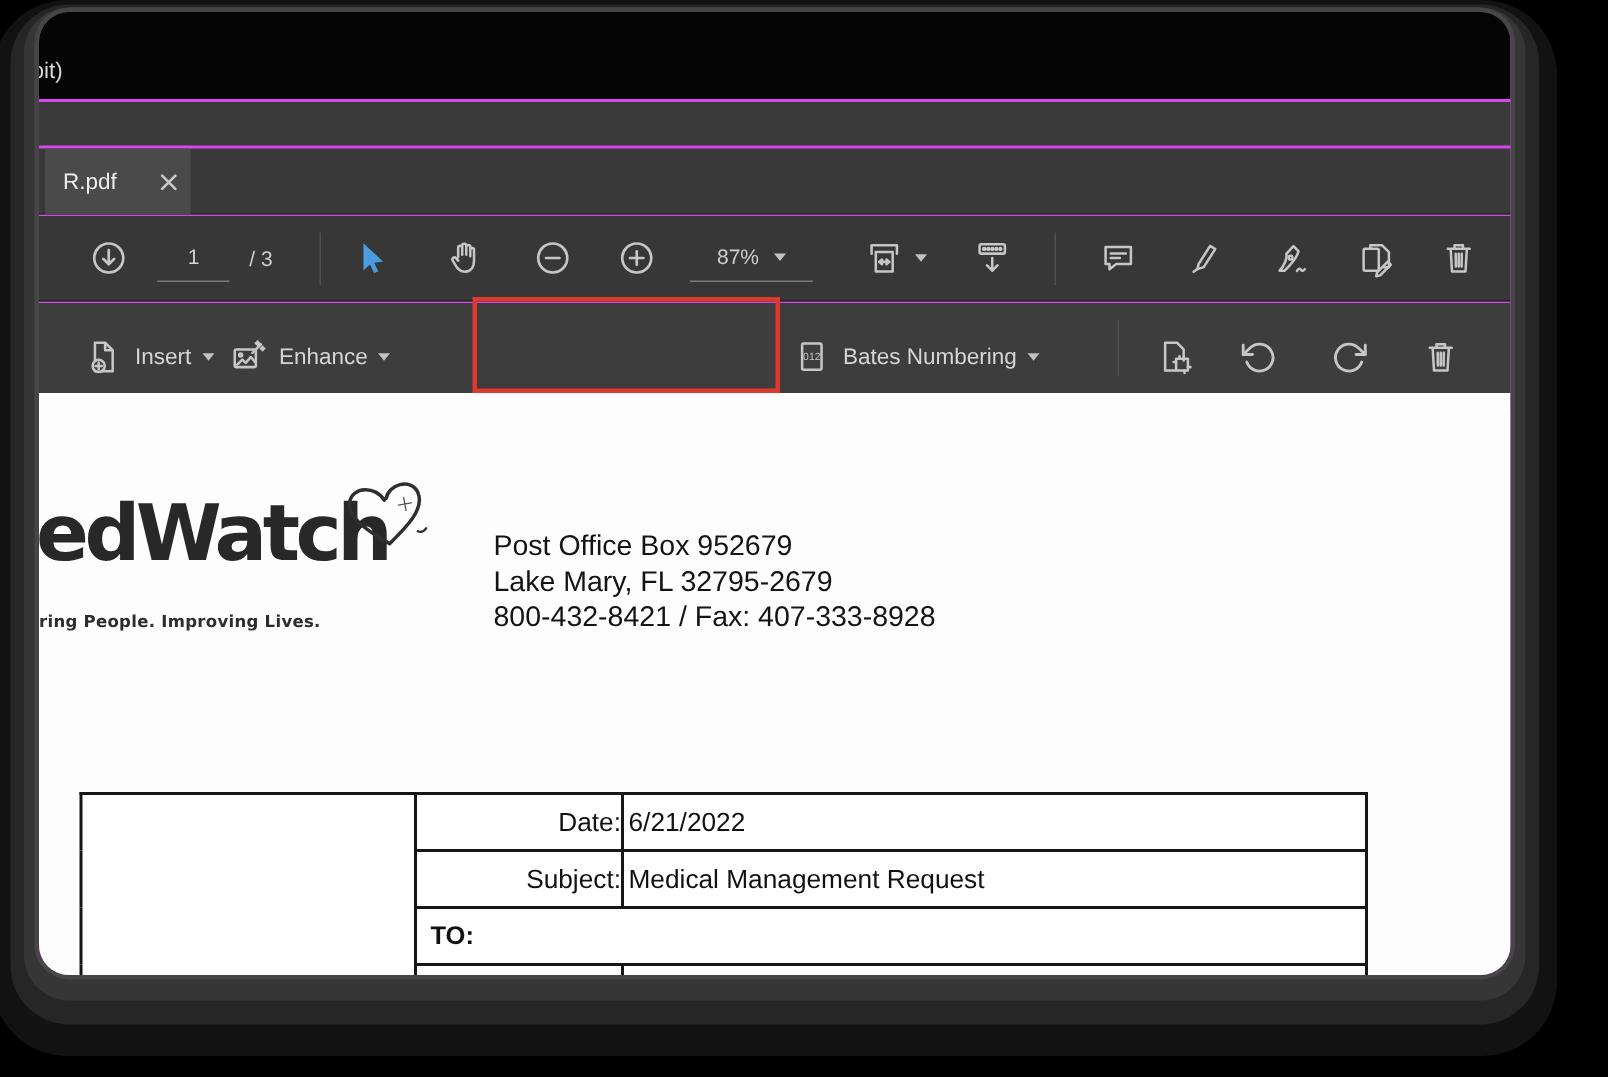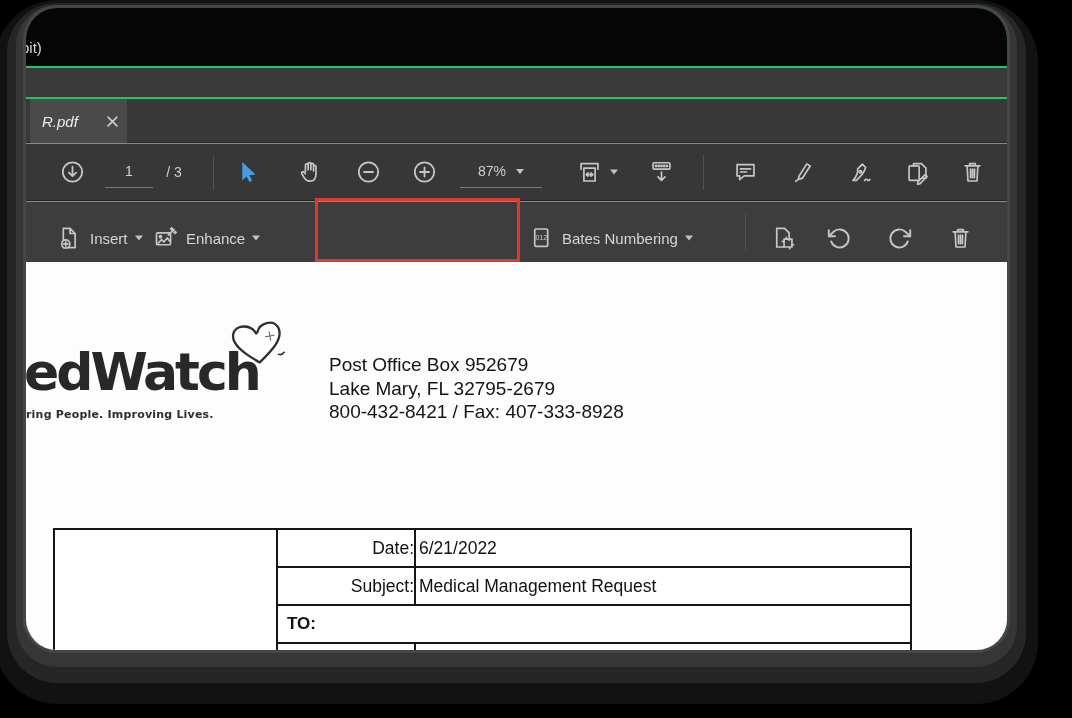--- a/index.html
+++ b/index.html
@@ -1,35 +1,35 @@
 <!DOCTYPE html>
 <html><head>
 <meta charset="utf-8">
 <style>
   * { box-sizing: border-box; margin: 0; padding: 0; }
   html, body { width: 1072px; height: 718px; background: #000; overflow: hidden;
     font-family: "Liberation Sans", sans-serif; }
 
   
   .window { position: absolute; left: 26px; top: 8px; width: 981px; height: 642px;
-    border-radius: 31px; background: #22c55e; overflow: hidden;
+    border-radius: 20px; background: #d946ef; overflow: hidden;
     box-shadow: 0 0 0 3px #464646, 0 7px 0 10px #363636, 0 14px 0 19px #262626, 0 23px 0 31px #121212; }
 
   
   .titlebar { position: absolute; left: 0; top: 0; right: 0; height: 58px; background: #050505; }
   .window-title { position: absolute; left: -5px; top: 31px; font-size: 15px; color: #d8d8d8; }
 
   
   .menustrip { position: absolute; left: 0; top: 60px; right: 0; height: 29px; background: #3a3a3a; }
 
   
   .tabrow { position: absolute; left: 0; top: 91px; right: 0; height: 44px; background: #393939;
     border-bottom: 1px solid #292929; }
   .tab { position: absolute; left: 4px; top: 0; width: 97px; height: 44px; background: #4a4a4a;
-    display: flex; align-items: center; cursor: default; font-style: italic; }
+    display: flex; align-items: center; cursor: default; }
   .tab-label { margin-left: 12px; font-size: 15px; color: #ededed; }
   .tab-close { position: absolute; right: 7px; top: 14px; width: 16px; height: 16px; display: flex;
     align-items: center; justify-content: center; }
 
   
   .toolbar1 { position: absolute; left: 0; top: 136px; right: 0; height: 57px; background: #373737;
     border-bottom: 1px solid #232323; }
   .toolbar2 { position: absolute; left: 0; top: 194px; right: 0; height: 72px; background: #3d3d3d; }
   .tbtn { position: absolute; top: 50%; transform: translateY(-50%); display: flex;
     align-items: center; gap: 7px; }
@@ -48,21 +48,21 @@
   
   .aa-icon { font-size: 15px; font-weight: bold; color: #4a9be0; display: inline-block; line-height: 1; }
   .aa-icon::first-letter { font-size: 23px; }
   .blue-label { color: #4a9be0; font-size: 16px; }
   .highlight-box { position: absolute; left: 289px; top: 190px; width: 205px; height: 64px;
     border: 3px solid #dd392e; z-index: 6; }
 
   
   .docarea { position: absolute; left: 0; top: 254px; right: 0; height: 388px; background: #fdfdfd;
     overflow: hidden; }
-  .logo-word { position: absolute; left: -2px; top: 80px; font-family: "DejaVu Sans", sans-serif;
+  .logo-word { position: absolute; left: -2px; top: 64px; font-family: "DejaVu Sans", sans-serif;
     font-weight: bold; font-size: 52px; color: #282828; letter-spacing: -3px; }
   .logo-heart { position: absolute; left: 198px; top: 56px; }
   .logo-tagline { position: absolute; left: 0px; top: 146px; font-family: "DejaVu Sans", sans-serif;
     font-weight: bold; font-size: 11px; color: #2d2d2d; letter-spacing: 0.2px; }
   .address { position: absolute; left: 303px; top: 91px; font-size: 19px; color: #141414;
     line-height: 23.5px; }
 
   .doc-table { position: absolute; left: 27px; top: 266px; border-collapse: collapse; background: #fff; }
   .doc-table td { border: 2px solid #161616; font-size: 17.5px; color: #111; height: 38px; padding: 0; }
   td.c-left  { width: 223px; }

